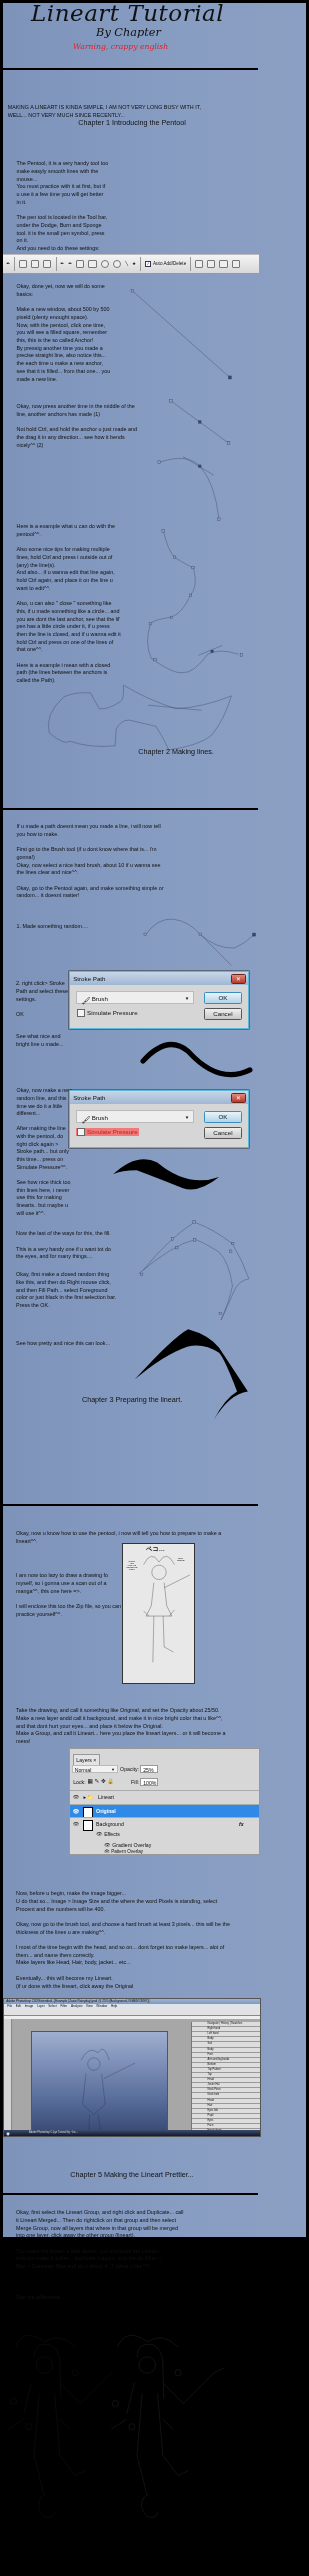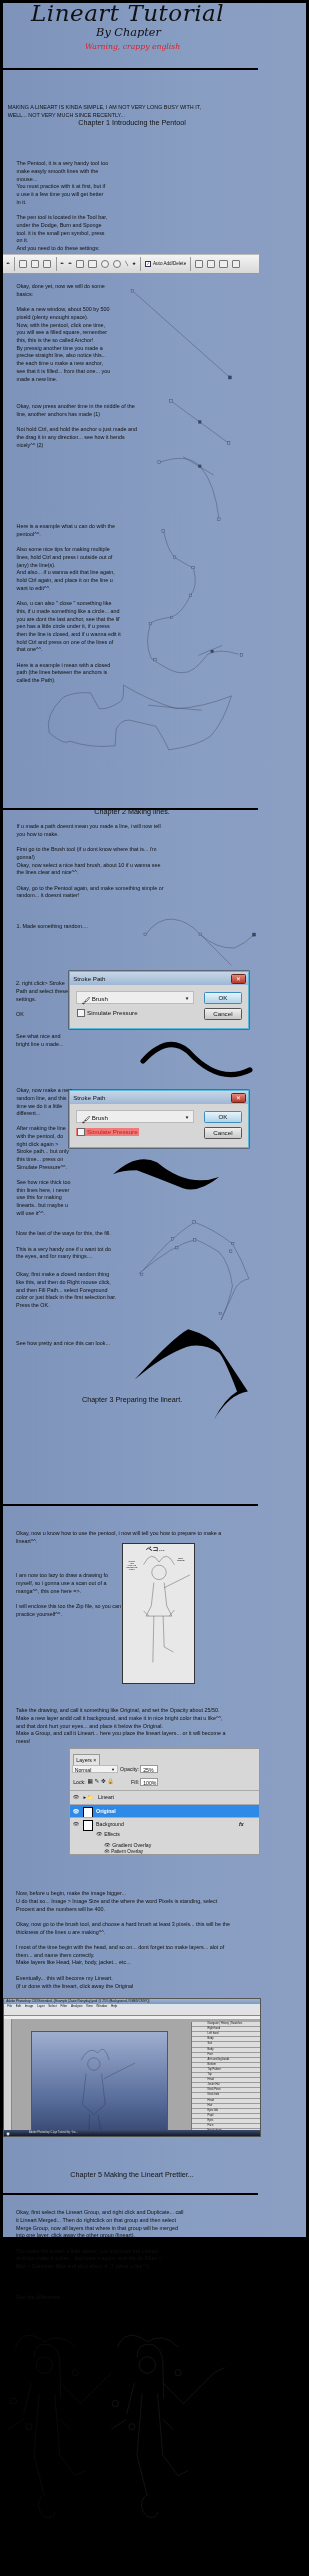--- a/index.html
+++ b/index.html
@@ -3,21 +3,21 @@
 <meta charset="utf-8">
 <style>
   html, body { margin:0; padding:0; }
   body { width:309px; height:2576px; background:#000; position:relative; overflow:hidden;
          font-family:"Liberation Sans", sans-serif; color:#111; }
   .page { position:absolute; left:3.1px; top:3.1px; width:303px; height:2234px;
           background:linear-gradient(90deg,#7d93ba 0%,#889dc2 60%,#8b9fc3 100%); }
   .abs { position:absolute; }
   .title { font-family:"DejaVu Serif", serif; font-style:italic; font-size:23px; left:28px; top:-3.1px; letter-spacing:0.5px; }
   .byline { font-family:"DejaVu Serif", serif; font-style:italic; font-size:11.3px; left:93px; top:23px; }
-  .warning { font-family:"DejaVu Serif", serif; font-style:italic; font-size:7.7px; color:#e0202a; left:70px; top:39px;margin-left:12px; }
+  .warning { font-family:"DejaVu Serif", serif; font-style:italic; font-size:7.7px; color:#e0202a; left:70px; top:39px; }
   .rule { background:#000; height:2.1px; left:0; width:255px; }
   .txt { font-size:5.4px; line-height:7.7px; white-space:pre-line; }
   .chap { font-size:7.2px; line-height:10.3px; text-align:center; width:258px; left:0; }
   .toolbar { left:0; top:7.2px; width:256px; height:19.6px; background:linear-gradient(#f4f4f4,#d8d8d8);
              border-top:0.5px solid #bbb; border-bottom:0.5px solid #999; display:flex; align-items:center; gap:4.1px; padding-left:3.1px; box-sizing:border-box; font-size:4.6px; }
   .tb-ico { width:6.2px; height:6.2px; border:0.5px solid #777; background:#eee; border-radius:1px; }
   .tb-ico.round { border-radius:50%; }
   .tb-sep { width:0.5px; height:13.4px; background:#999; }
   .tb-check { display:flex; align-items:center; gap:1.5px; }
   .tb-check .box { width:4.6px; height:4.6px; border:0.5px solid #335; background:#fff; font-size:4.1px; line-height:4.6px; text-align:center; color:#225; }
@@ -199,21 +199,21 @@
 you are dont the last anchor, see that the lil'
 pen has a little circle under it, if u press
 then the line is closed, and if u wanna edit it
 hold Ctrl and press on one of the lines of
 that one^^.
 
 Here is a example i mean with a closed
 path (the lines between the anchors is
 called the Path).</div>
 
-  <div class="abs chap" style="top:804px;">Chapter 2
+  <div class="abs chap" style="top:744px;padding-left:44px;">Chapter 2
 Making lines.</div>
   <div class="abs rule" style="top:805px;"></div>
   <div class="abs txt" style="left:13.4px;top:820px;">If u made a path doesnt mean you made a line, i will now tell
 you how to make.
 
 First go to the Brush tool (if u dont know where that is... i'm
 gonna!)
 Okay, now select a nice hard brush, about 10 if u wanna see
 the lines clear and nice^^.
 

